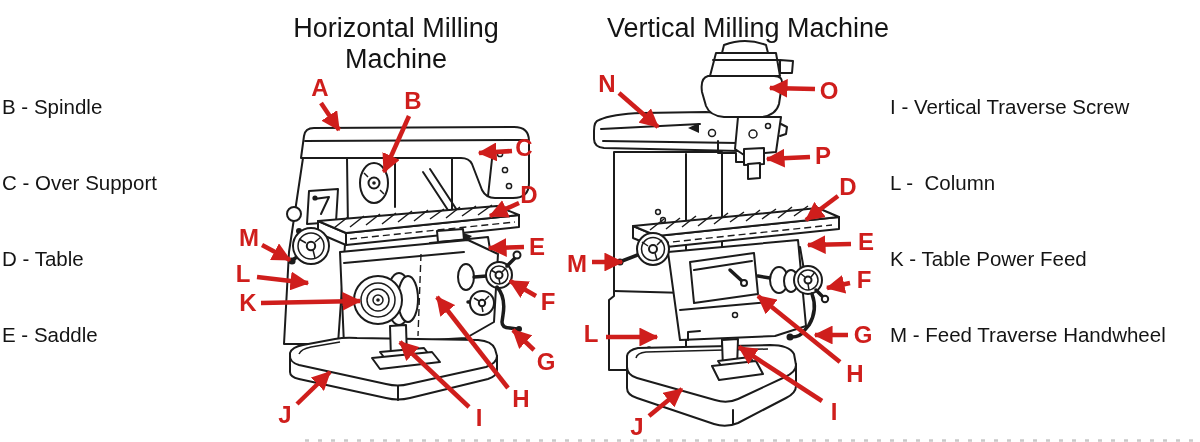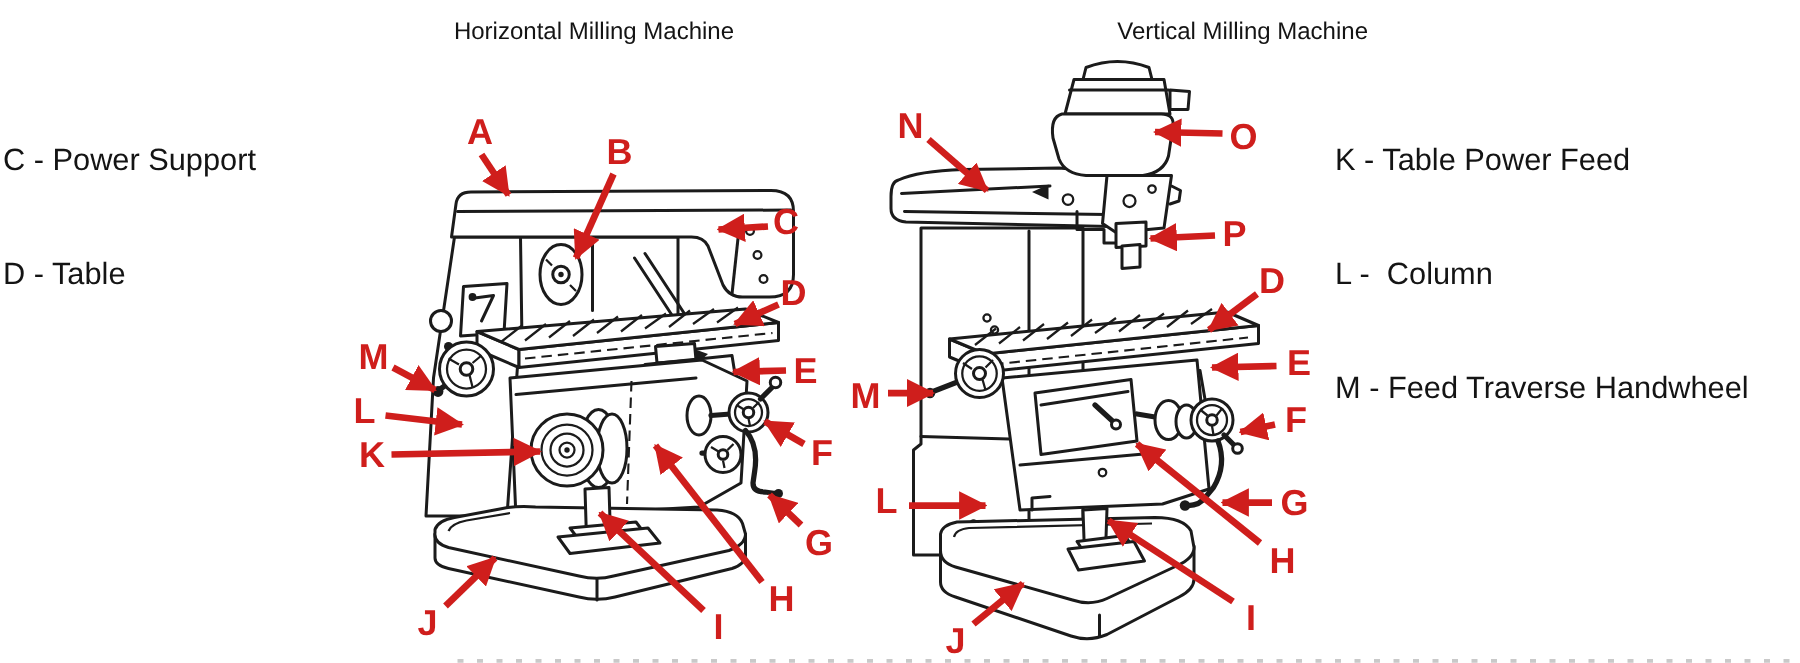--- a/index.html
+++ b/index.html
@@ -3,51 +3,54 @@
 <meta charset="utf-8">
 <style>
   html,body{margin:0;padding:0;background:#fff;}
   #canvas{
     position:relative;width:1200px;height:442px;background:#fff;
     font-family:"Liberation Sans","DejaVu Sans",sans-serif;overflow:hidden;
   }
   .legend{position:absolute;color:#141414;font-size:20.5px;line-height:25.4px;white-space:pre;}
   #legend-left{left:2px;top:43px;}
   #legend-right{left:890px;top:43px;}
-  .title{position:absolute;top:13px;color:#141414;font-size:16px;text-align:center;}
+  .title{position:absolute;top:13px;color:#141414;font-size:27px;text-align:center;}
   #title-horizontal{left:245px;width:302px;}
-  #title-vertical{left:616px;width:296px;text-align:right;}
+  #title-vertical{left:600px;width:296px;}
   svg{position:absolute;left:0;top:0;}
   .ink{stroke:#1b1b1b;stroke-width:2;fill:#ffffff;stroke-linejoin:round;stroke-linecap:round;}
   .ink-line{stroke:#1b1b1b;stroke-width:2;fill:none;stroke-linejoin:round;stroke-linecap:round;}
   .thin{stroke:#1b1b1b;stroke-width:1.5;fill:none;}
   .blk{fill:#1b1b1b;stroke:none;}
   .thick{stroke:#1b1b1b;stroke-width:3.5;fill:none;stroke-linecap:round;}
   .dash{stroke:#1b1b1b;stroke-width:1.4;fill:none;stroke-dasharray:7 4;}
   .arr{stroke:#cf1e1c;stroke-width:4.5;fill:none;stroke-linecap:butt;}
   .lbl{fill:#cf1e1c;font-family:"Liberation Sans","DejaVu Sans",sans-serif;
        font-size:24px;font-weight:bold;text-anchor:middle;}
   .ground{stroke:#c9c9c9;stroke-width:2.5;fill:none;stroke-dasharray:4 9;}
 </style>
 </head>
 <body>
 
 <div id="canvas">
 
   <div id="legend-left" class="legend">
-    <div>C - Power Support</div>
+    <div>B - Spindle</div>
+    <div>C - Over Support</div>
     <div>D - Table</div>
+    <div>E - Saddle</div>
     
     
     
   </div>
 
   <div id="legend-right" class="legend">
+    <div>I - Vertical Traverse Screw</div>
+    <div>L -  Column</div>
     <div>K - Table Power Feed</div>
-    <div>L -  Column</div>
     <div>M - Feed Traverse Handwheel</div>
     
     
     
   </div>
 
   <div id="title-horizontal" class="title">Horizontal Milling Machine</div>
   <div id="title-vertical" class="title">Vertical Milling Machine</div>
 
   <svg width="1200" height="442" viewBox="0 0 1200 442">

